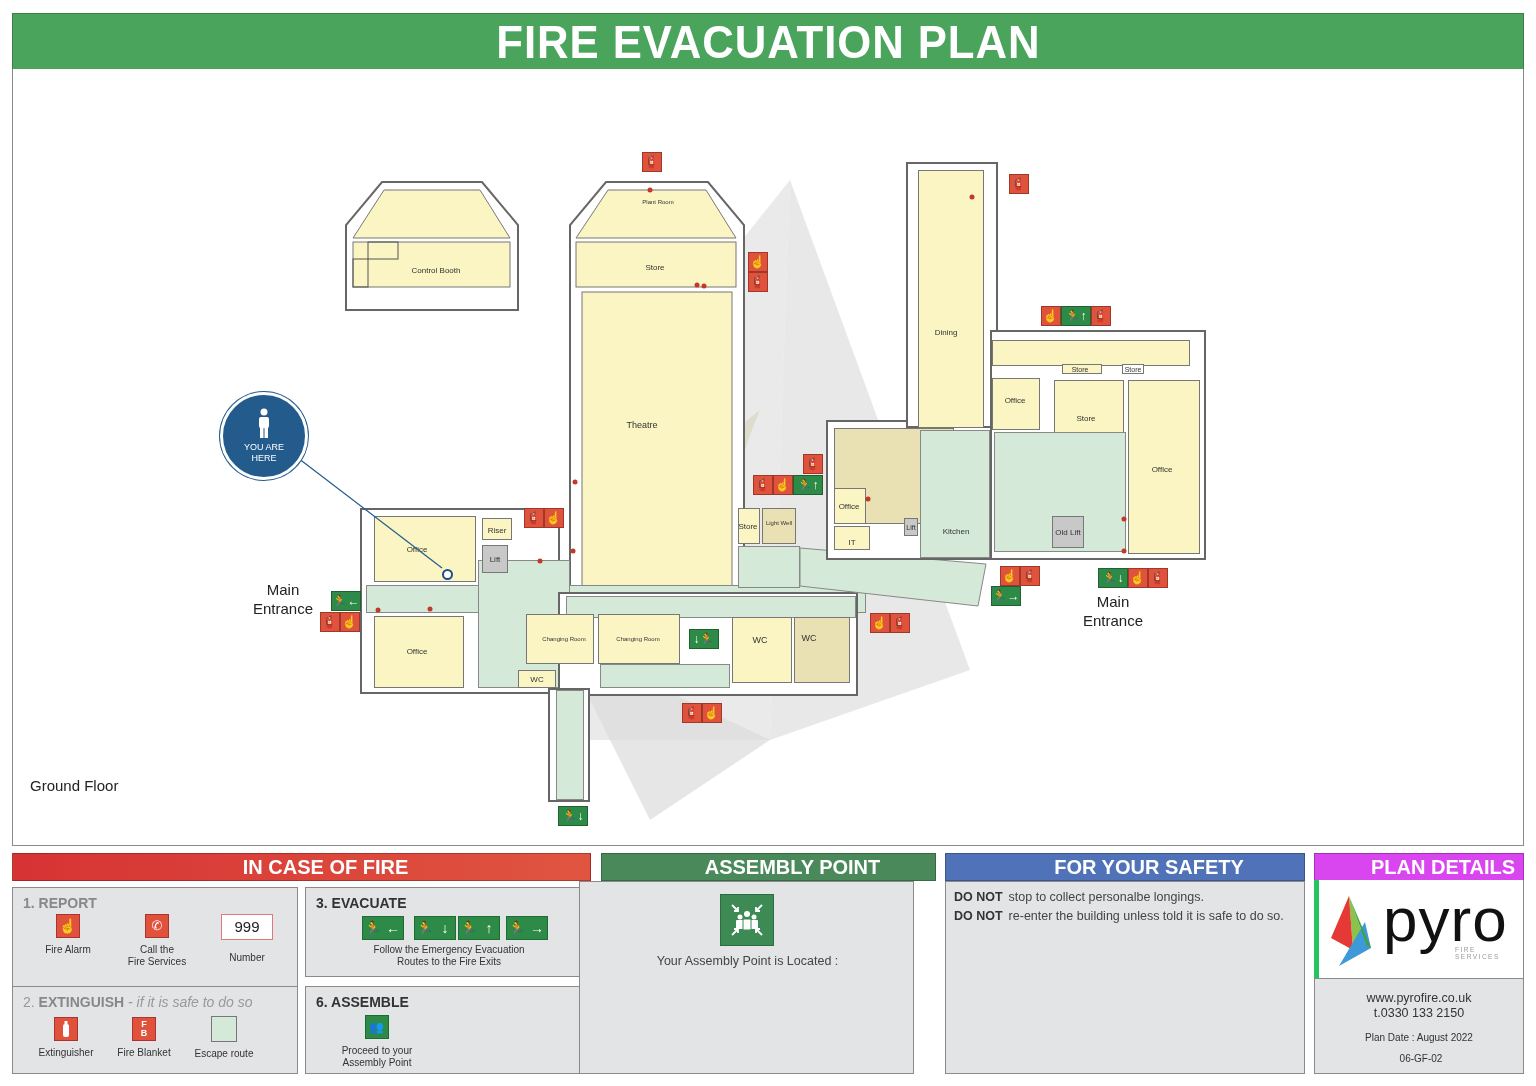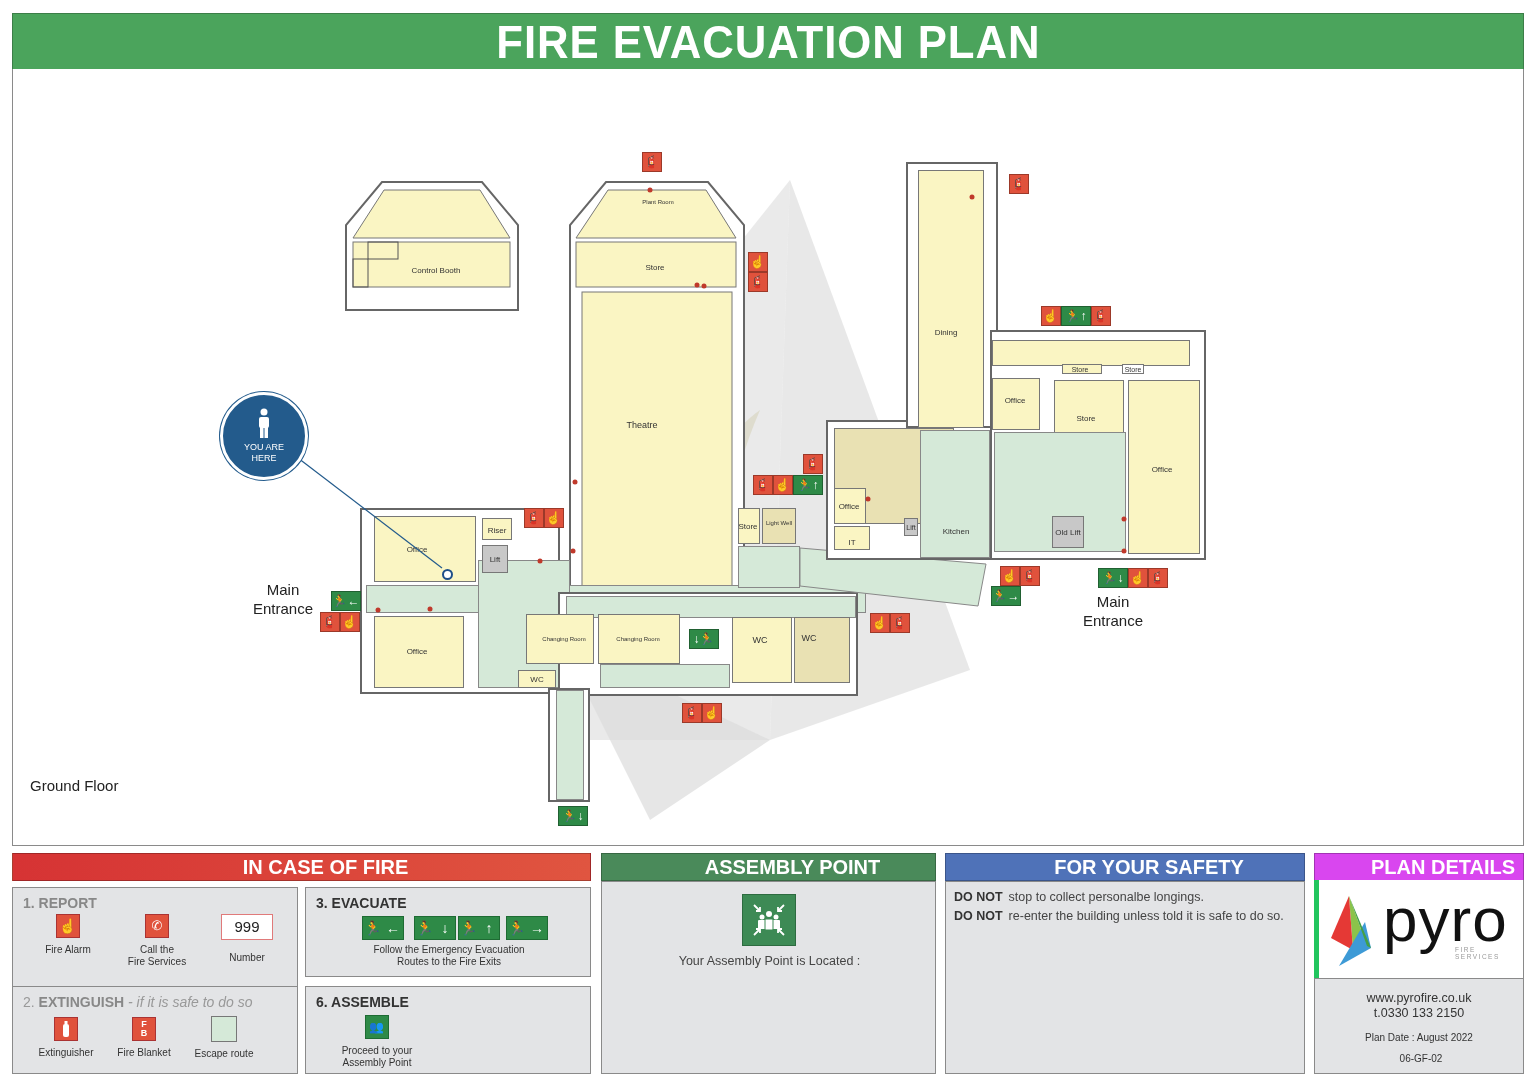--- a/index.html
+++ b/index.html
@@ -308,21 +308,21 @@
   <div class="icon-col" style="left:26px;top:28px;width:90px">
     <div class="icon-sq green">
         <span style="color:#fff;font-size:12px">👥</span>
       </div>
     <span>Proceed to your</span>
     <span>Assembly Point</span>
   </div>
 </div>
 
 <div class="panel-header" style="left:601px;top:853px;width:335px;background:#4a8a5a">ASSEMBLY POINT</div>
-<div class="box" style="left:601px;top:881px;width:335px;height:193px">
+<div class="box" style="left:579px;top:881px;width:335px;height:193px">
   <div class="abs" style="left:140px;top:12px;width:54px;height:52px;background:#3d8a55;display:flex;align-items:center;justify-content:center;border:1px solid #2d6b40">
     <svg width="40" height="40" viewBox="0 0 40 40">
       <g fill="#fff">
         <circle cx="20" cy="14" r="3"></circle>
           <circle cx="13" cy="17" r="2.5"></circle>
           <circle cx="27" cy="17" r="2.5"></circle>
         <rect x="9" y="20" width="8" height="9" rx="1"></rect>
           <rect x="23" y="20" width="8" height="9" rx="1"></rect>
           <rect x="16" y="19" width="8" height="11" rx="1" stroke="#3d8a55" stroke-width="1"></rect>
         <path d="M5,5 L11,11 M11,7 L11,11 L7,11" stroke="#fff" stroke-width="1.8" fill="none"></path>

